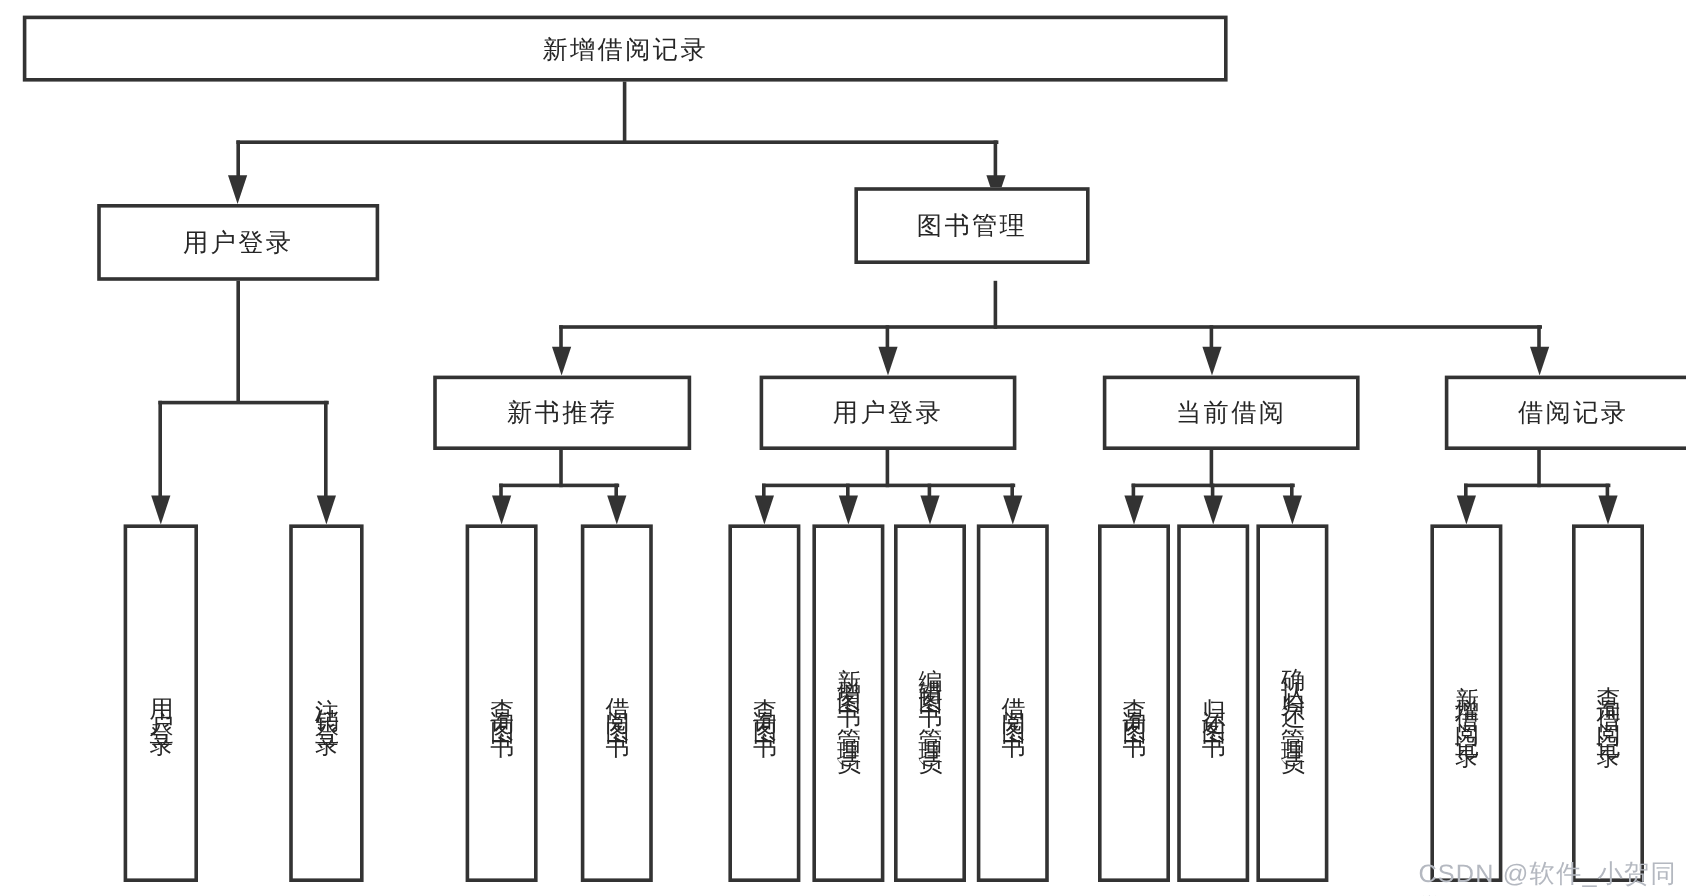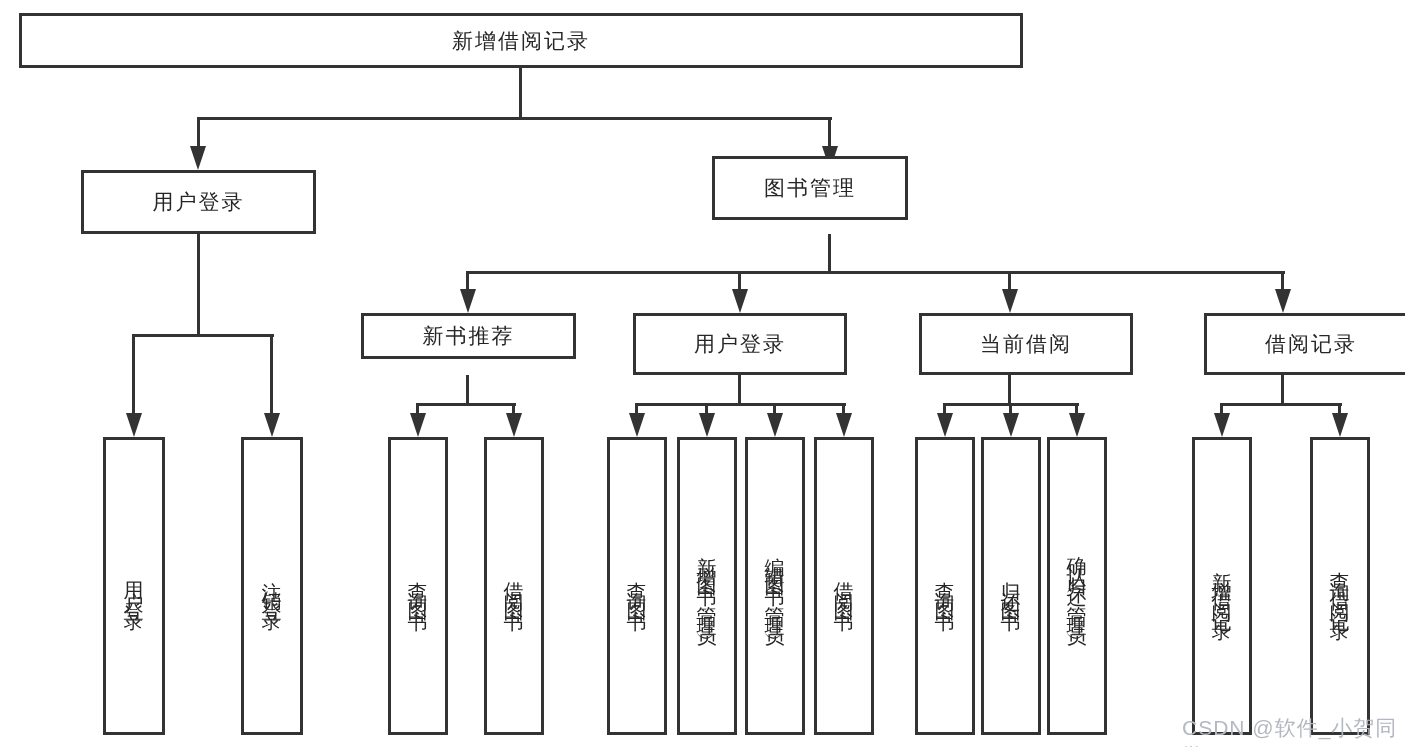--- a/index.html
+++ b/index.html
@@ -65,21 +65,21 @@
   <div class="line" style="left:466px;top:271px;width:819px;height:3px;"></div>
   <div class="line" style="left:466px;top:271px;width:3px;height:22px;"></div>
   <div class="line" style="left:738px;top:271px;width:3px;height:22px;"></div>
   <div class="line" style="left:1008px;top:271px;width:3px;height:22px;"></div>
   <div class="line" style="left:1281px;top:271px;width:3px;height:22px;"></div>
   <div class="arrow" style="left:460px;top:289px;"></div>
   <div class="arrow" style="left:732px;top:289px;"></div>
   <div class="arrow" style="left:1002px;top:289px;"></div>
   <div class="arrow" style="left:1275px;top:289px;"></div>
 
-  <div class="box" style="left:361px;top:313px;width:215px;height:46px;">
+  <div class="box" style="left:361px;top:313px;width:215px;height:62px;">
     <span>新书推荐</span>
   </div>
   <div class="box" style="left:633px;top:313px;width:214px;height:62px;">
     <span>用户登录</span>
   </div>
   <div class="box" style="left:903px;top:313px;width:214px;height:62px;margin-left:16px;">
     <span>当前借阅</span>
   </div>
   <div class="box" style="left:1176px;top:313px;width:214px;height:62px;margin-left:28px;">
     <span>借阅记录</span>

